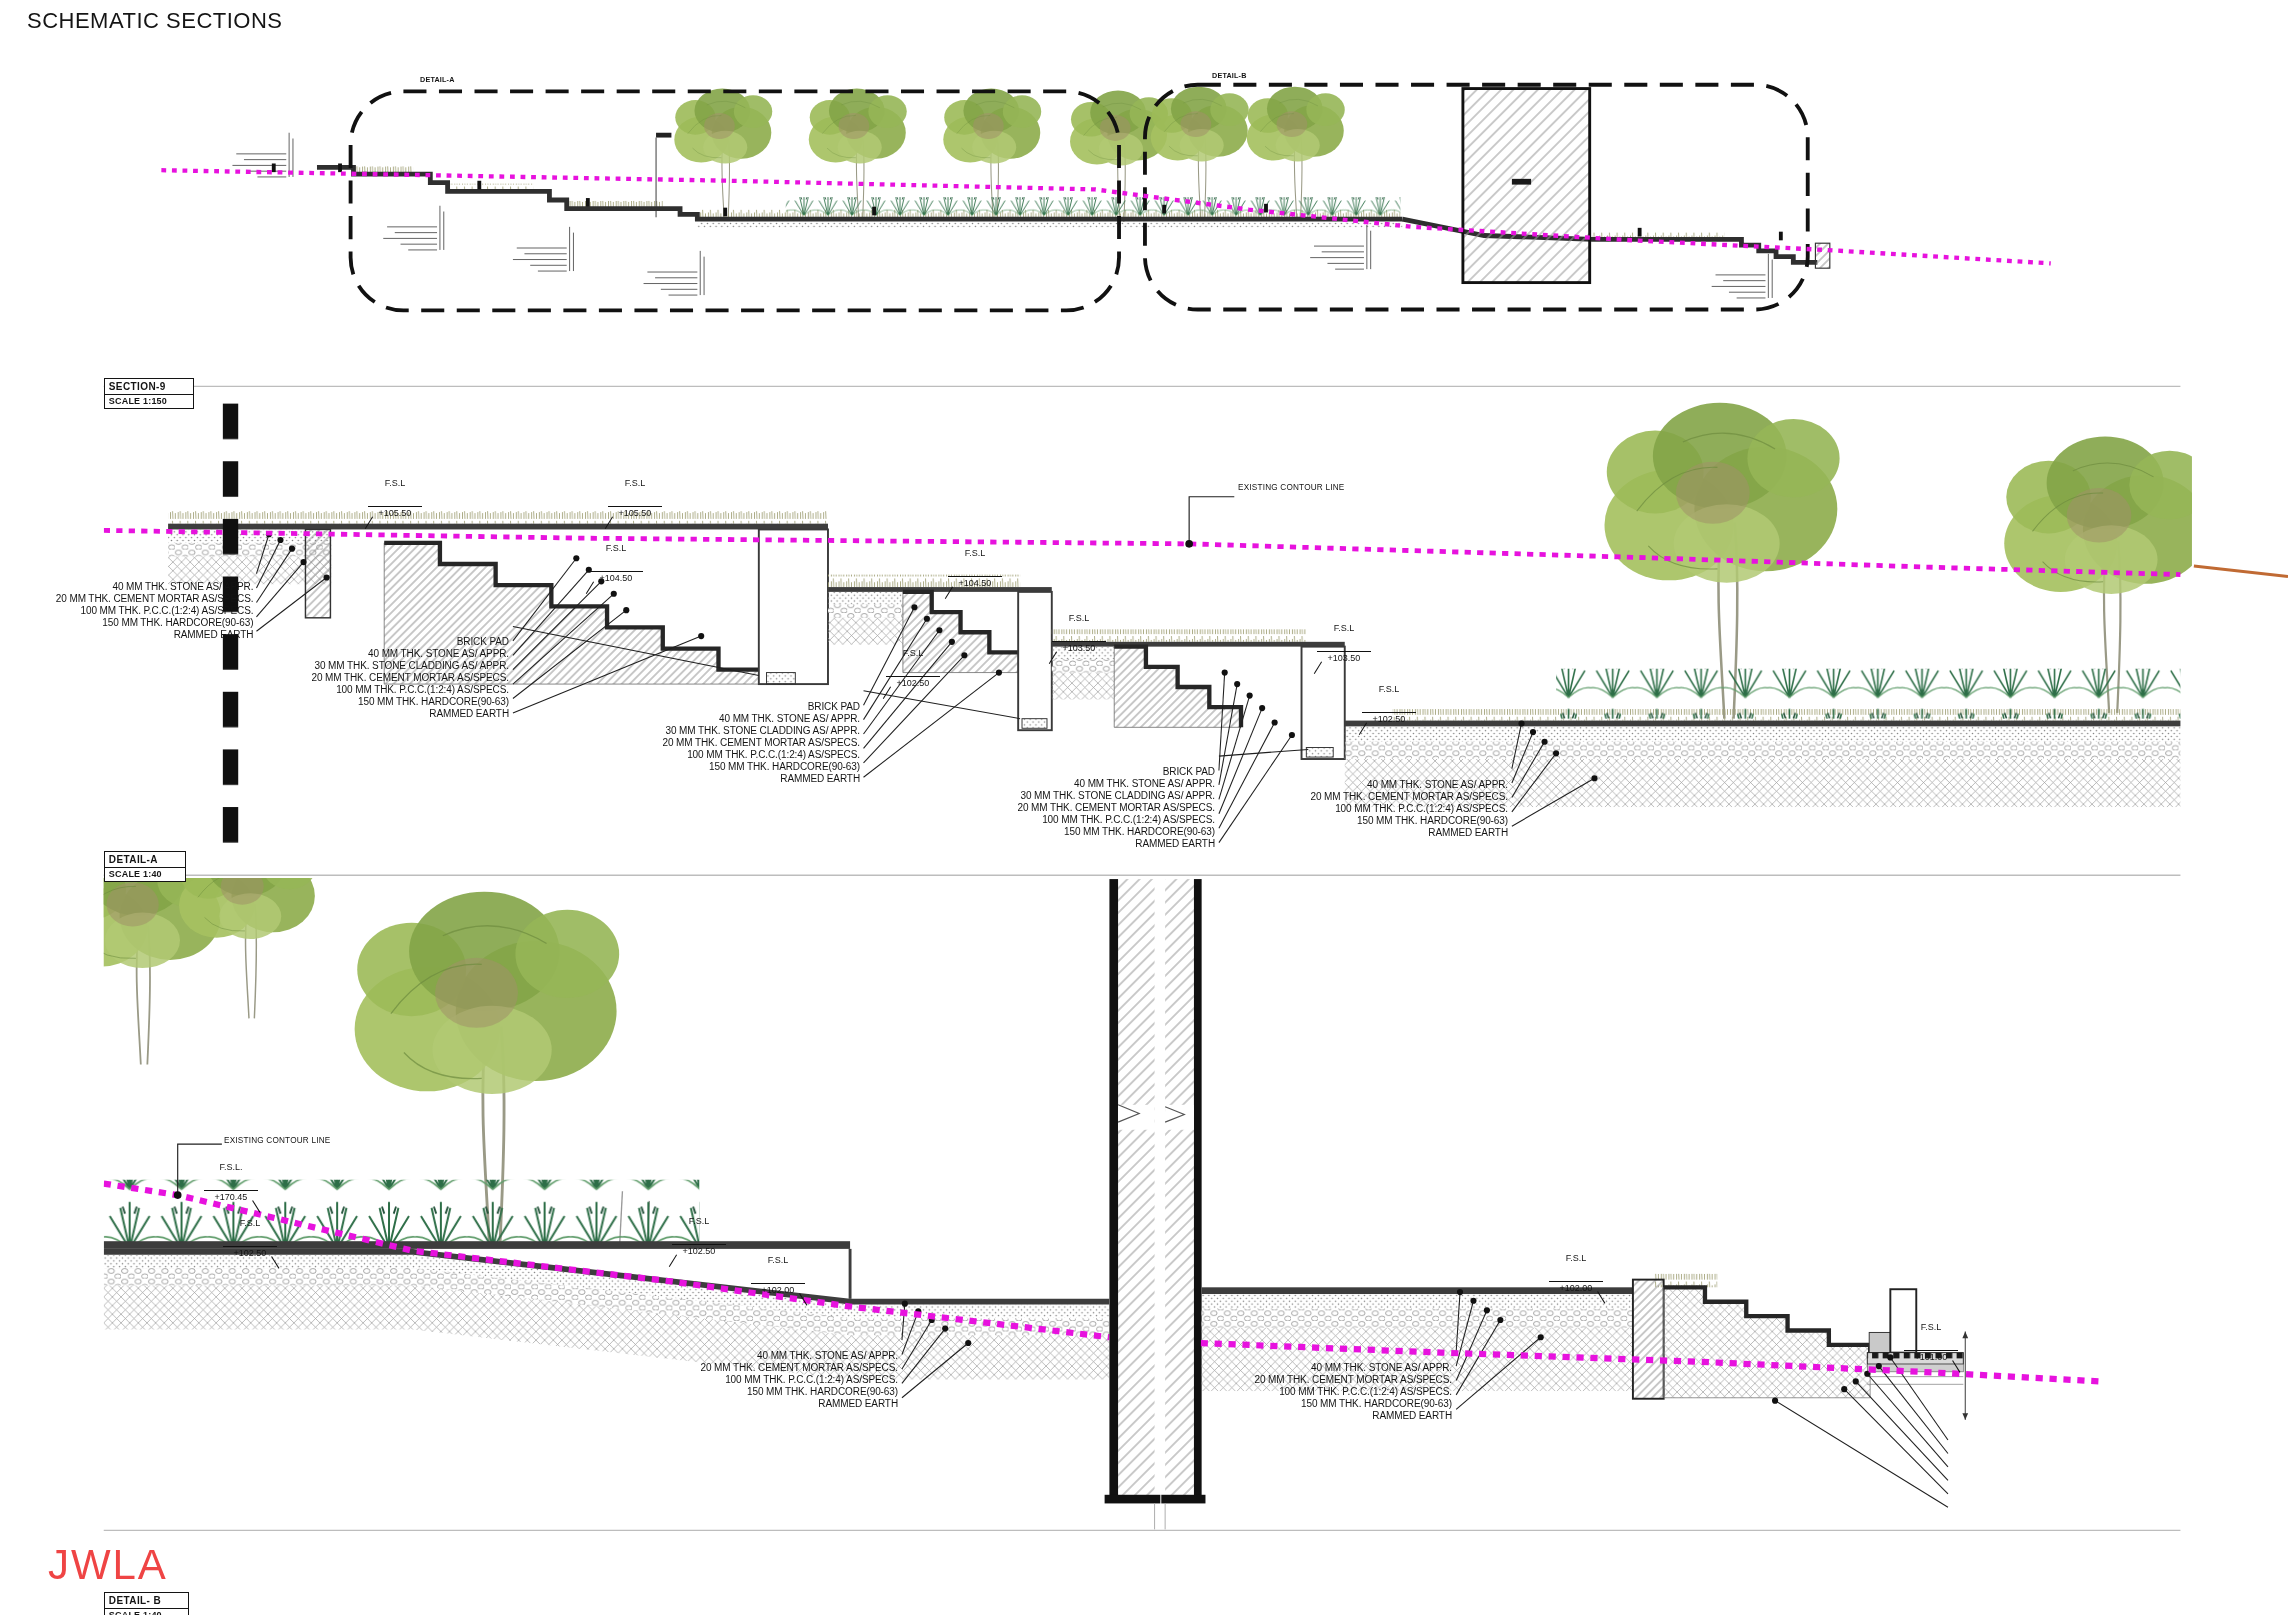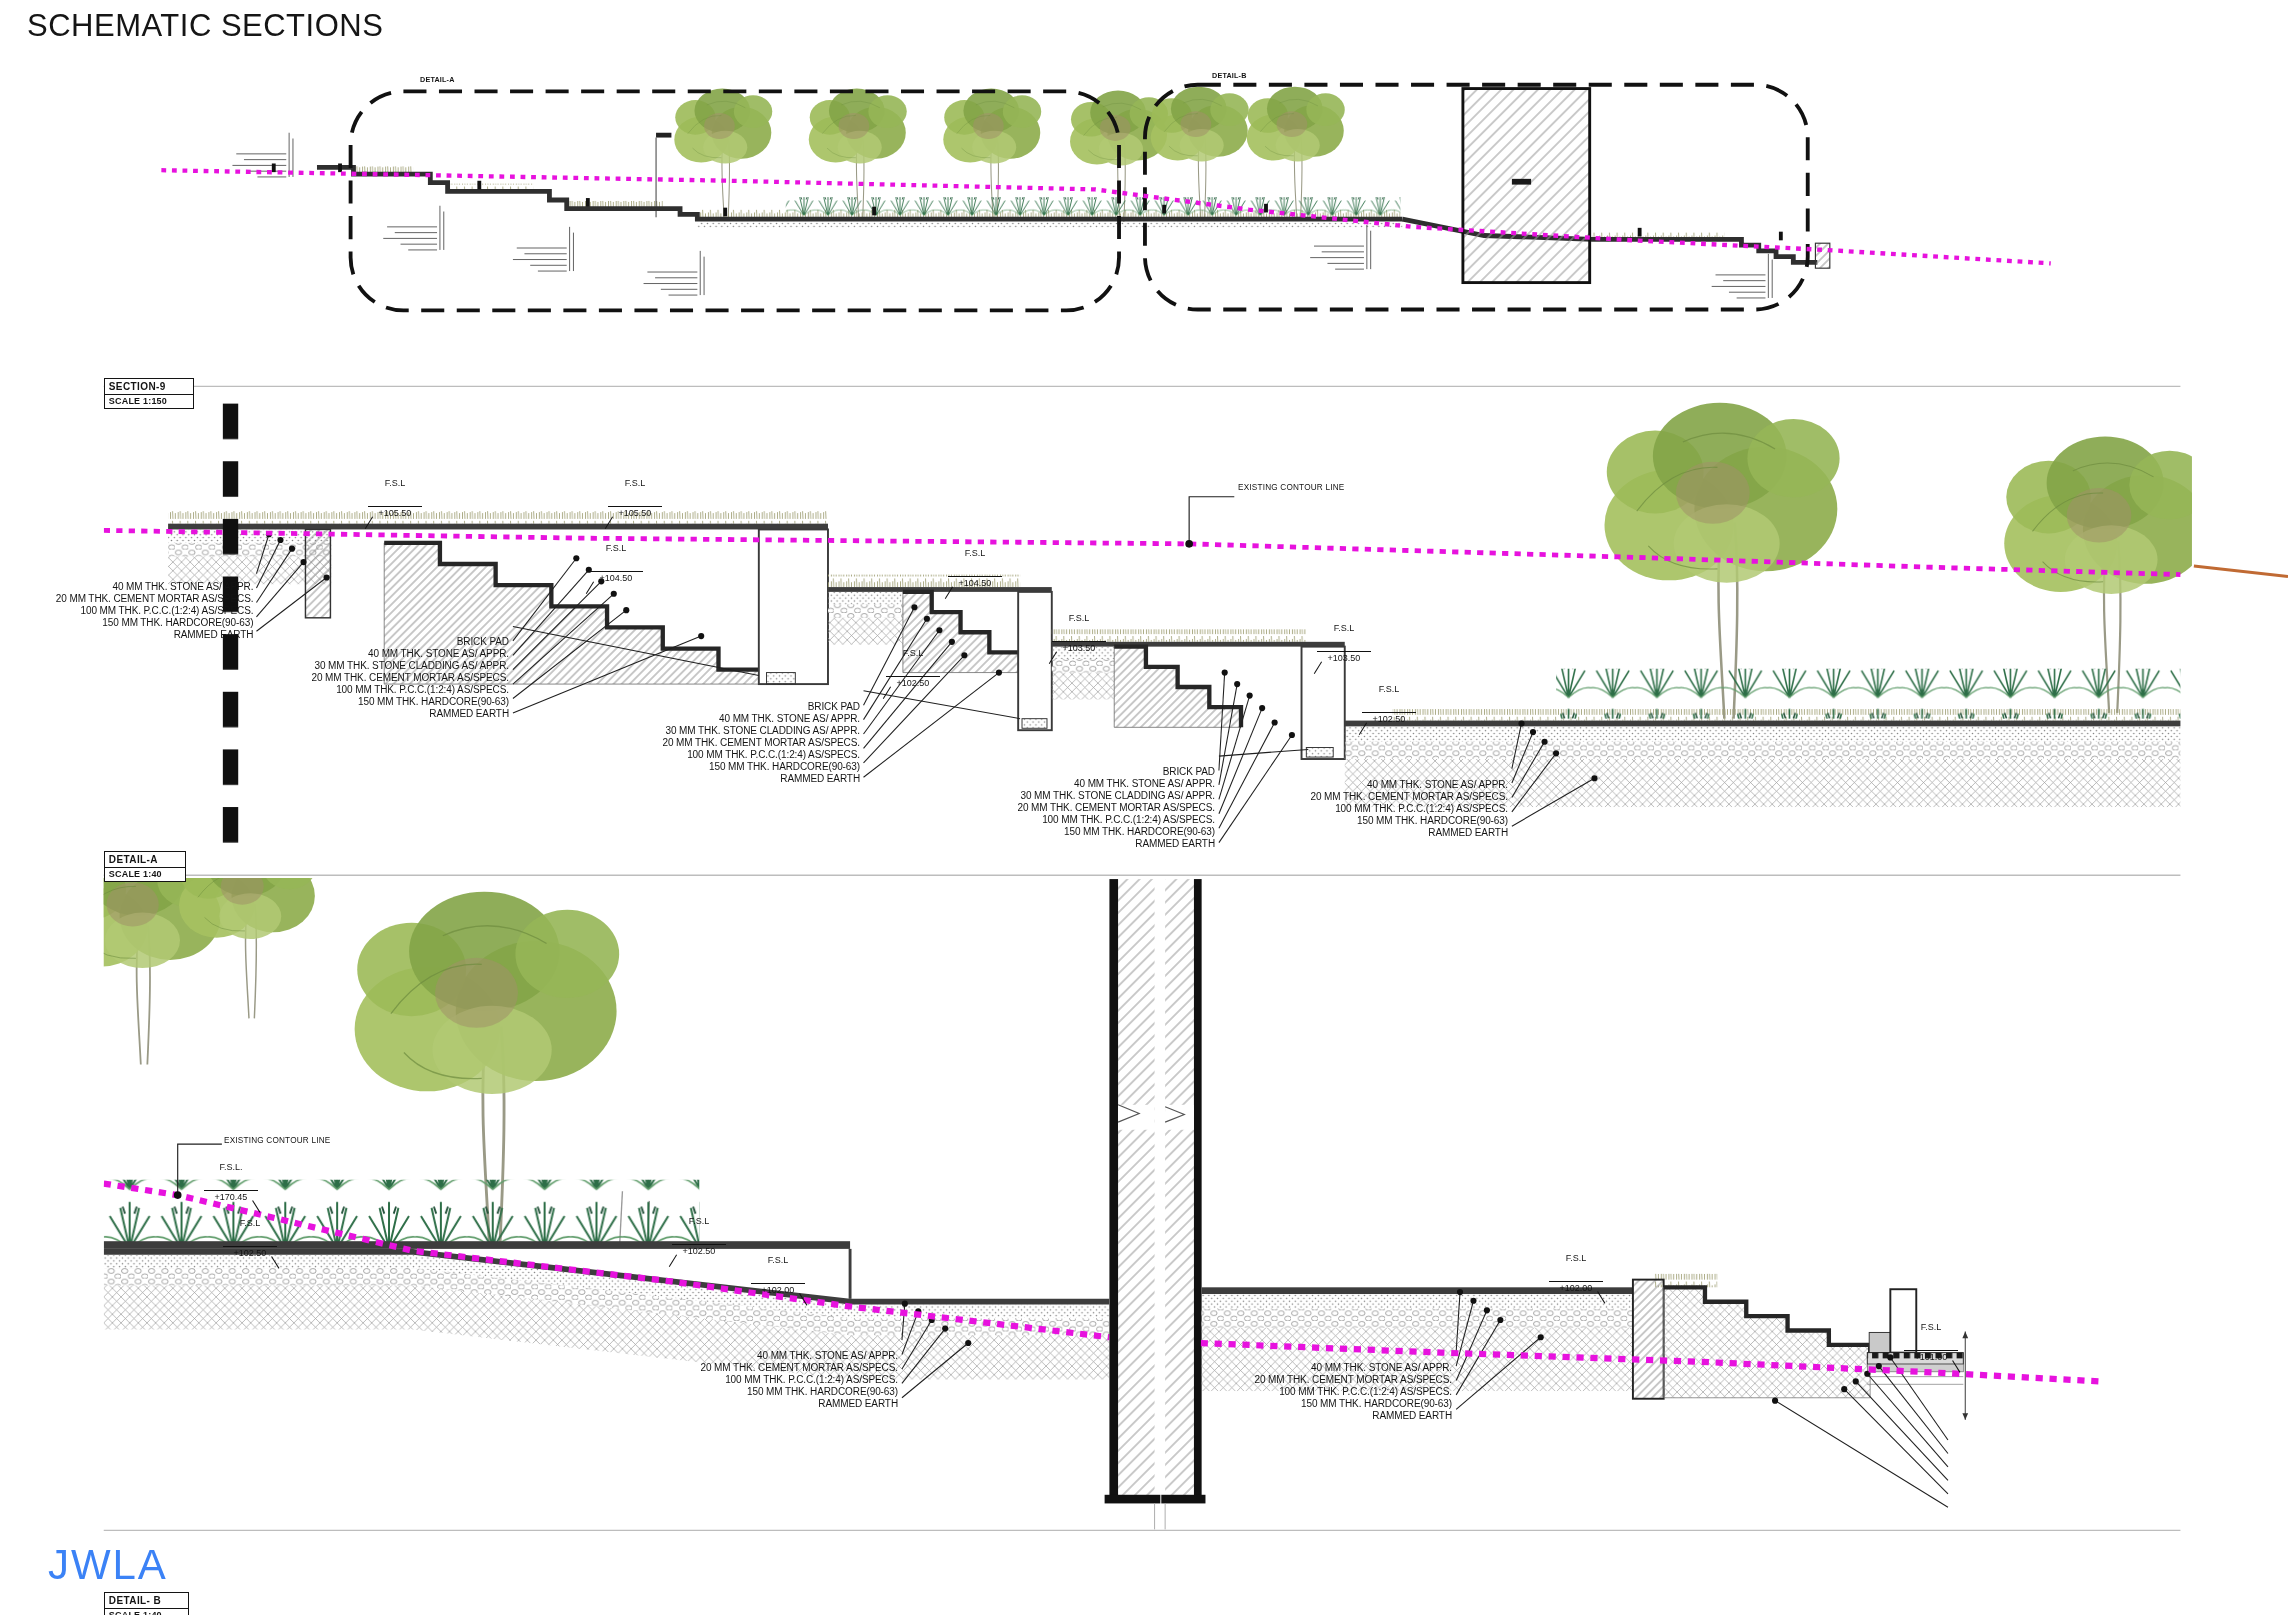--- a/index.html
+++ b/index.html
@@ -1,20 +1,20 @@
 <!DOCTYPE html>
 <html style="--contour: #E712DE; --canopy: #94B050; --tuft: #2D6E47; --linework: #1a1a1a;"><head>
 <meta charset="utf-8">
 <style>
   html,body{margin:0;padding:0;background:#fff}
   .sheet{position:relative;width:2288px;height:1616px;background:#fff;overflow:hidden;
          font-family:"Liberation Sans",sans-serif;color:#141414}
   .draw{position:absolute;left:0;top:0}
-  .title{position:absolute;left:27px;top:7.7px;font-size:31px;letter-spacing:0.5px;color:#151515}
-  .logo{position:absolute;left:48px;top:1541px;font-size:42px;letter-spacing:1.9px;color:#3b82f6}
+  .title{position:absolute;left:27px;top:7.7px;font-size:22px;letter-spacing:0.5px;color:#151515}
+  .logo{position:absolute;left:48px;top:1541px;font-size:42px;letter-spacing:1.9px;color:#ef4444}
   .layer{position:absolute;left:0;top:0;width:100%;height:100%;pointer-events:none}
   .panel-label{position:absolute;border:1.4px solid #141414;background:#fff;z-index:6;width:max-content}
   .pl-name{display:block;font-size:10px;line-height:15.4px;padding:0 27px 0 3.8px;border-bottom:1.2px solid #141414;letter-spacing:0.4px;font-weight:600}
   .pl-scale{display:block;font-size:9px;line-height:12.5px;padding:0 3.8px;font-weight:700;letter-spacing:0.2px}
   .ov-label{position:absolute;font-size:7.2px;font-weight:700;letter-spacing:0.2px}
   .contour-label{position:absolute;font-size:8.2px;letter-spacing:0.2px;white-space:nowrap}
   .fsl{position:absolute;width:54px;text-align:center;font-size:9px;line-height:10.6px;z-index:4}
   .fsl-cap{display:block;border-bottom:1.2px solid #111;padding-bottom:17px}
   .fsl-val{display:block;padding-top:1px}
   .fsl::before{content:"";position:absolute;bottom:-4.8px;left:-5.8px;width:14.4px;height:1.4px;background:#111;transform:rotate(-58deg)}

